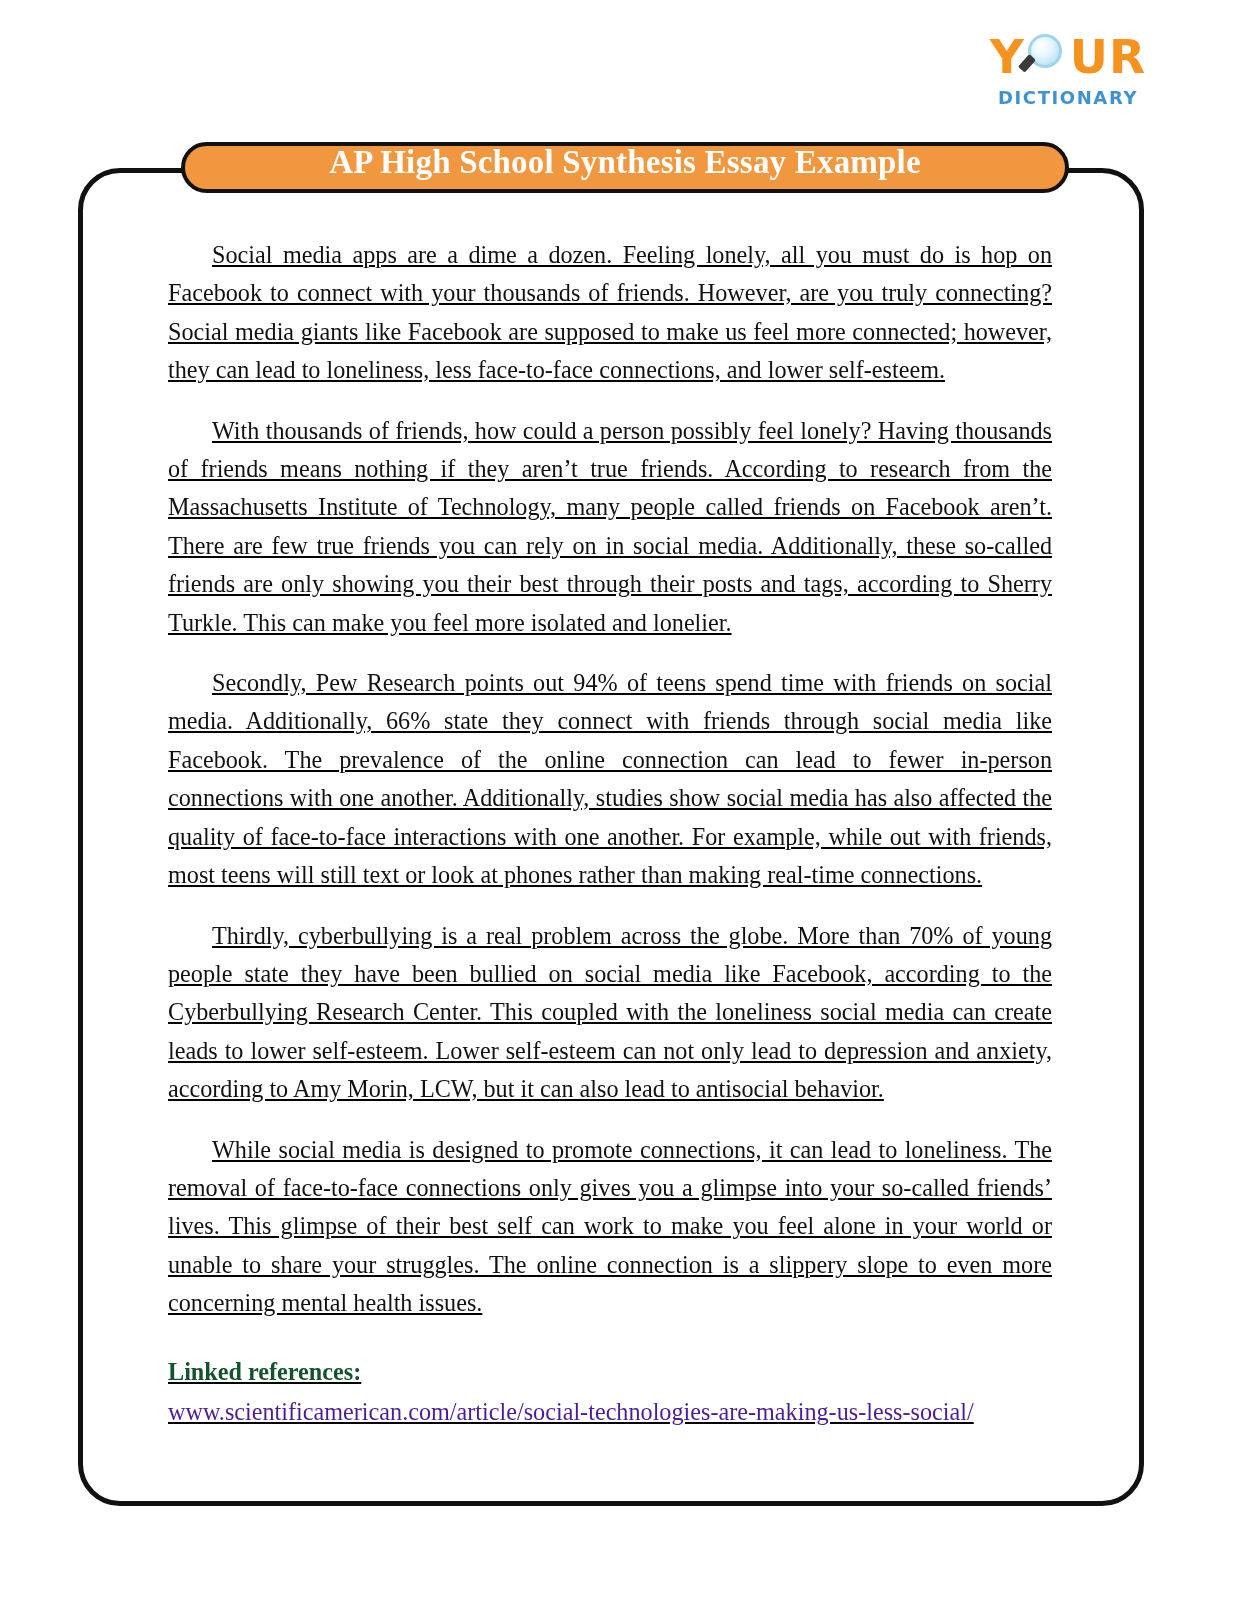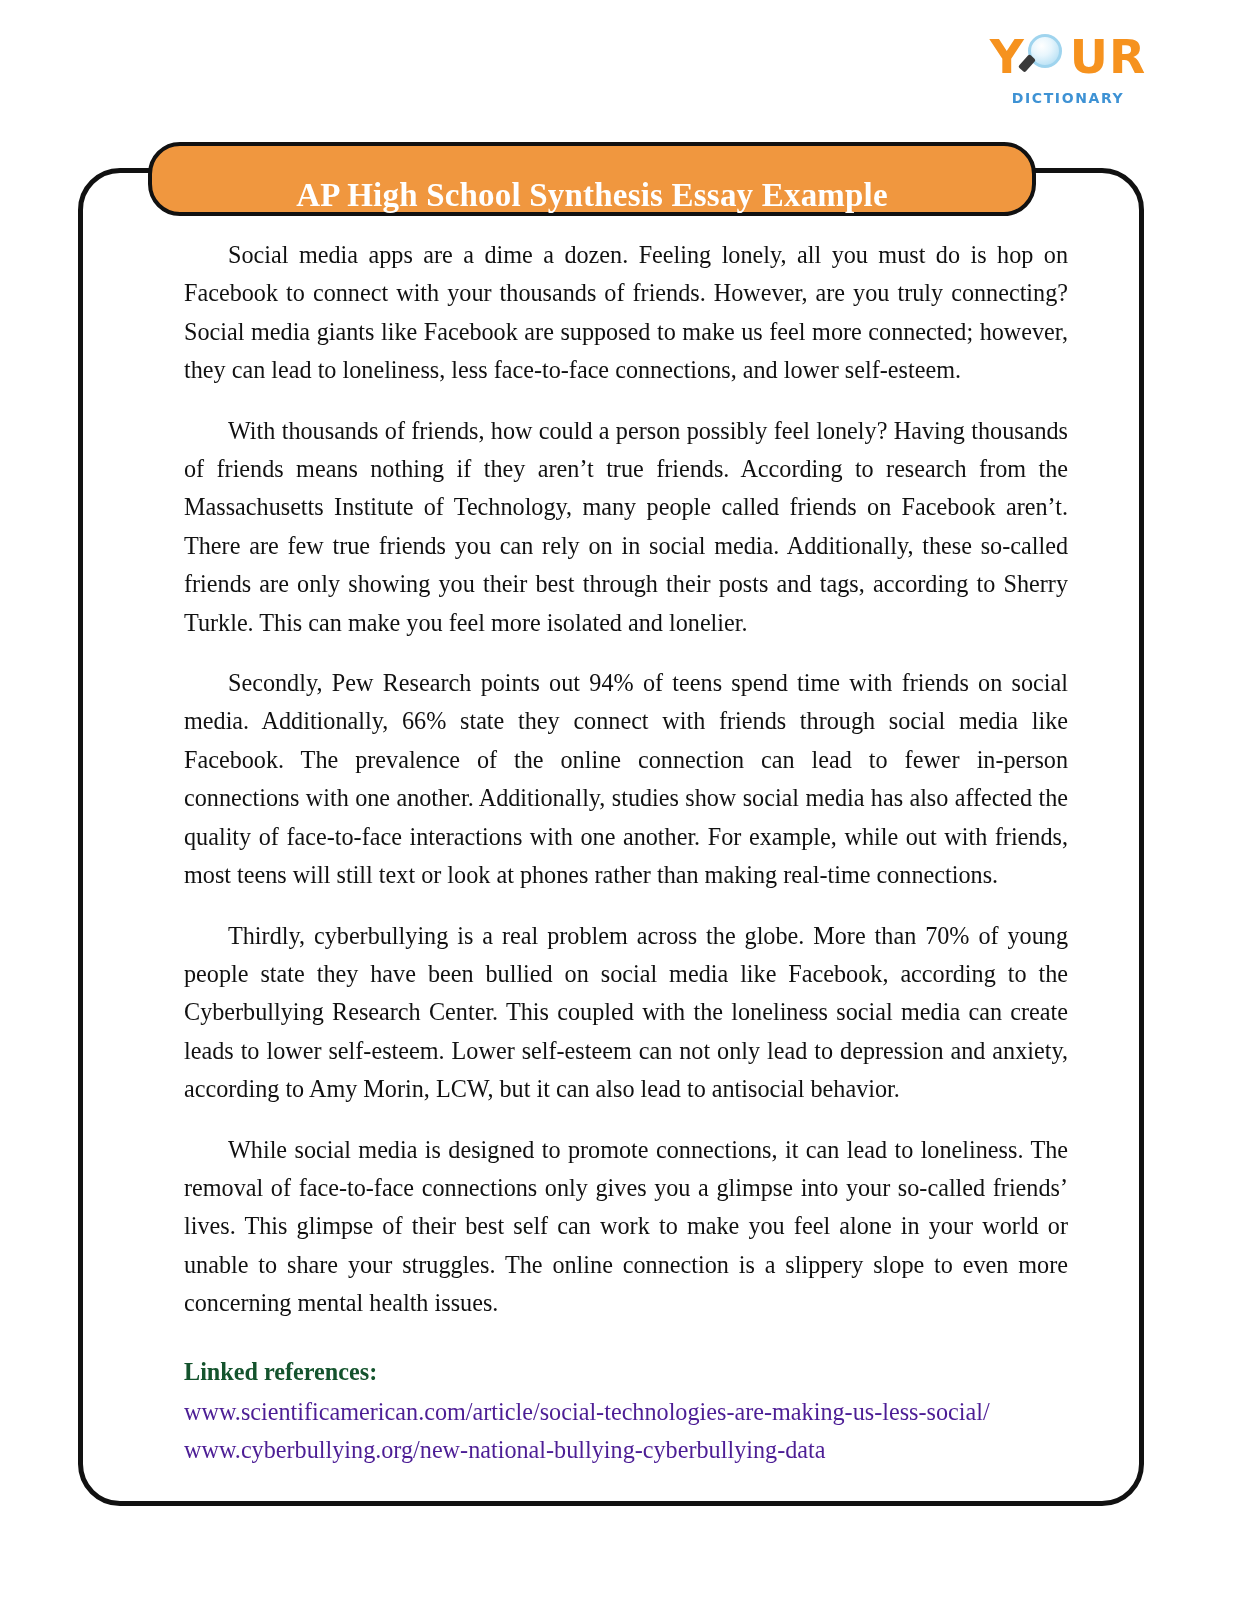--- a/index.html
+++ b/index.html
@@ -64,21 +64,21 @@
     width: 9px;
     height: 17px;
     background: #3A3A3A;
     border-radius: 2px;
     transform: rotate(42deg);
     transform-origin: top right;
   }
   #logo-dictionary {
     font-family: "DejaVu Sans", sans-serif;
     font-weight: bold;
-    font-size: 14px;
+    font-size: 18px;
     line-height: 24px;
     letter-spacing: 1.6px;
     color: #3E92D4;
     margin-top: 2px;
   }
 
   
   #frame {
     position: absolute;
     left: 78px;
@@ -87,50 +87,51 @@
     height: 1338px;
     border: 5px solid #111111;
     border-radius: 42px;
     box-sizing: border-box;
     background: #ffffff;
   }
 
   
   #title-banner {
     position: absolute;
-    left: 148px;
+    left: 181px;
     top: 142px;
     width: 888px;
-    height: 74px;
+    height: 51px;
     background: #F0973F;
     border: 4px solid #111111;
     border-radius: 32px;
     box-sizing: border-box;
     display: flex;
-    align-items: flex-end;
+    align-items: flex-start;
     justify-content: center;
     z-index: 5;
   }
   #title-text {
     color: #ffffff;
     font-family: "Liberation Serif", "DejaVu Serif", serif;
     font-weight: bold;
     font-size: 33px;
     line-height: 33px;
     letter-spacing: 0.2px;
     white-space: nowrap;
   }
 
   
   #essay {
     position: absolute;
-    left: 184px;
+    left: 168px;
     top: 236px;
     width: 884px;
     z-index: 2;
+    text-decoration: underline;
   }
   .para {
     font-size: 24.2px;
     line-height: 38.4px;
     color: #111111;
     text-align: justify;
     text-indent: 44px;
     margin: 0 0 22px 0;
     hyphens: auto;
     -webkit-hyphens: auto;
@@ -177,15 +178,14 @@
 <div id="essay">
   <p class="para">Social media apps are a dime a dozen. Feeling lonely, all you must do is hop on Facebook to connect with your thousands of friends. However, are you truly connecting? Social media giants like Facebook are supposed to make us feel more connected; however, they can lead to loneliness, less face-to-face connections, and lower self-esteem.</p>
   <p class="para">With thousands of friends, how could a person possibly feel lonely? Having thousands of friends means nothing if they aren’t true friends. According to research from the Massachusetts Institute of Technology, many people called friends on Facebook aren’t. There are few true friends you can rely on in social media. Additionally, these so-called friends are only showing you their best through their posts and tags, according to Sherry Turkle. This can make you feel more isolated and lonelier.</p>
   <p class="para">Secondly, Pew Research points out 94% of teens spend time with friends on social media. Additionally, 66% state they connect with friends through social media like Facebook. The prevalence of the online connection can lead to fewer in-person connections with one another. Additionally, studies show social media has also affected the quality of face-to-face interactions with one another. For example, while out with friends, most teens will still text or look at phones rather than making real-time connections.</p>
   <p class="para">Thirdly, cyberbullying is a real problem across the globe. More than 70% of young people state they have been bullied on social media like Facebook, according to the Cyberbullying Research Center. This coupled with the loneliness social media can create leads to lower self-esteem. Lower self-esteem can not only lead to depression and anxiety, according to Amy Morin, LCW, but it can also lead to antisocial behavior.</p>
   <p class="para">While social media is designed to promote connections, it can lead to loneliness. The removal of face-to-face connections only gives you a glimpse into your so-called friends’ lives. This glimpse of their best self can work to make you feel alone in your world or unable to share your struggles. The online connection is a slippery slope to even more concerning mental health issues.</p>
 
   <div id="references">
     <div id="ref-heading">Linked references:</div>
     <p class="ref-line">www.scientificamerican.com/article/social-technologies-are-making-us-less-social/</p>
-    <p class="ref-line">www.cyberbullying.org/new-national-bullying-cyberbullying-data</p>
   </div>
 </div>
 
 </body></html>

